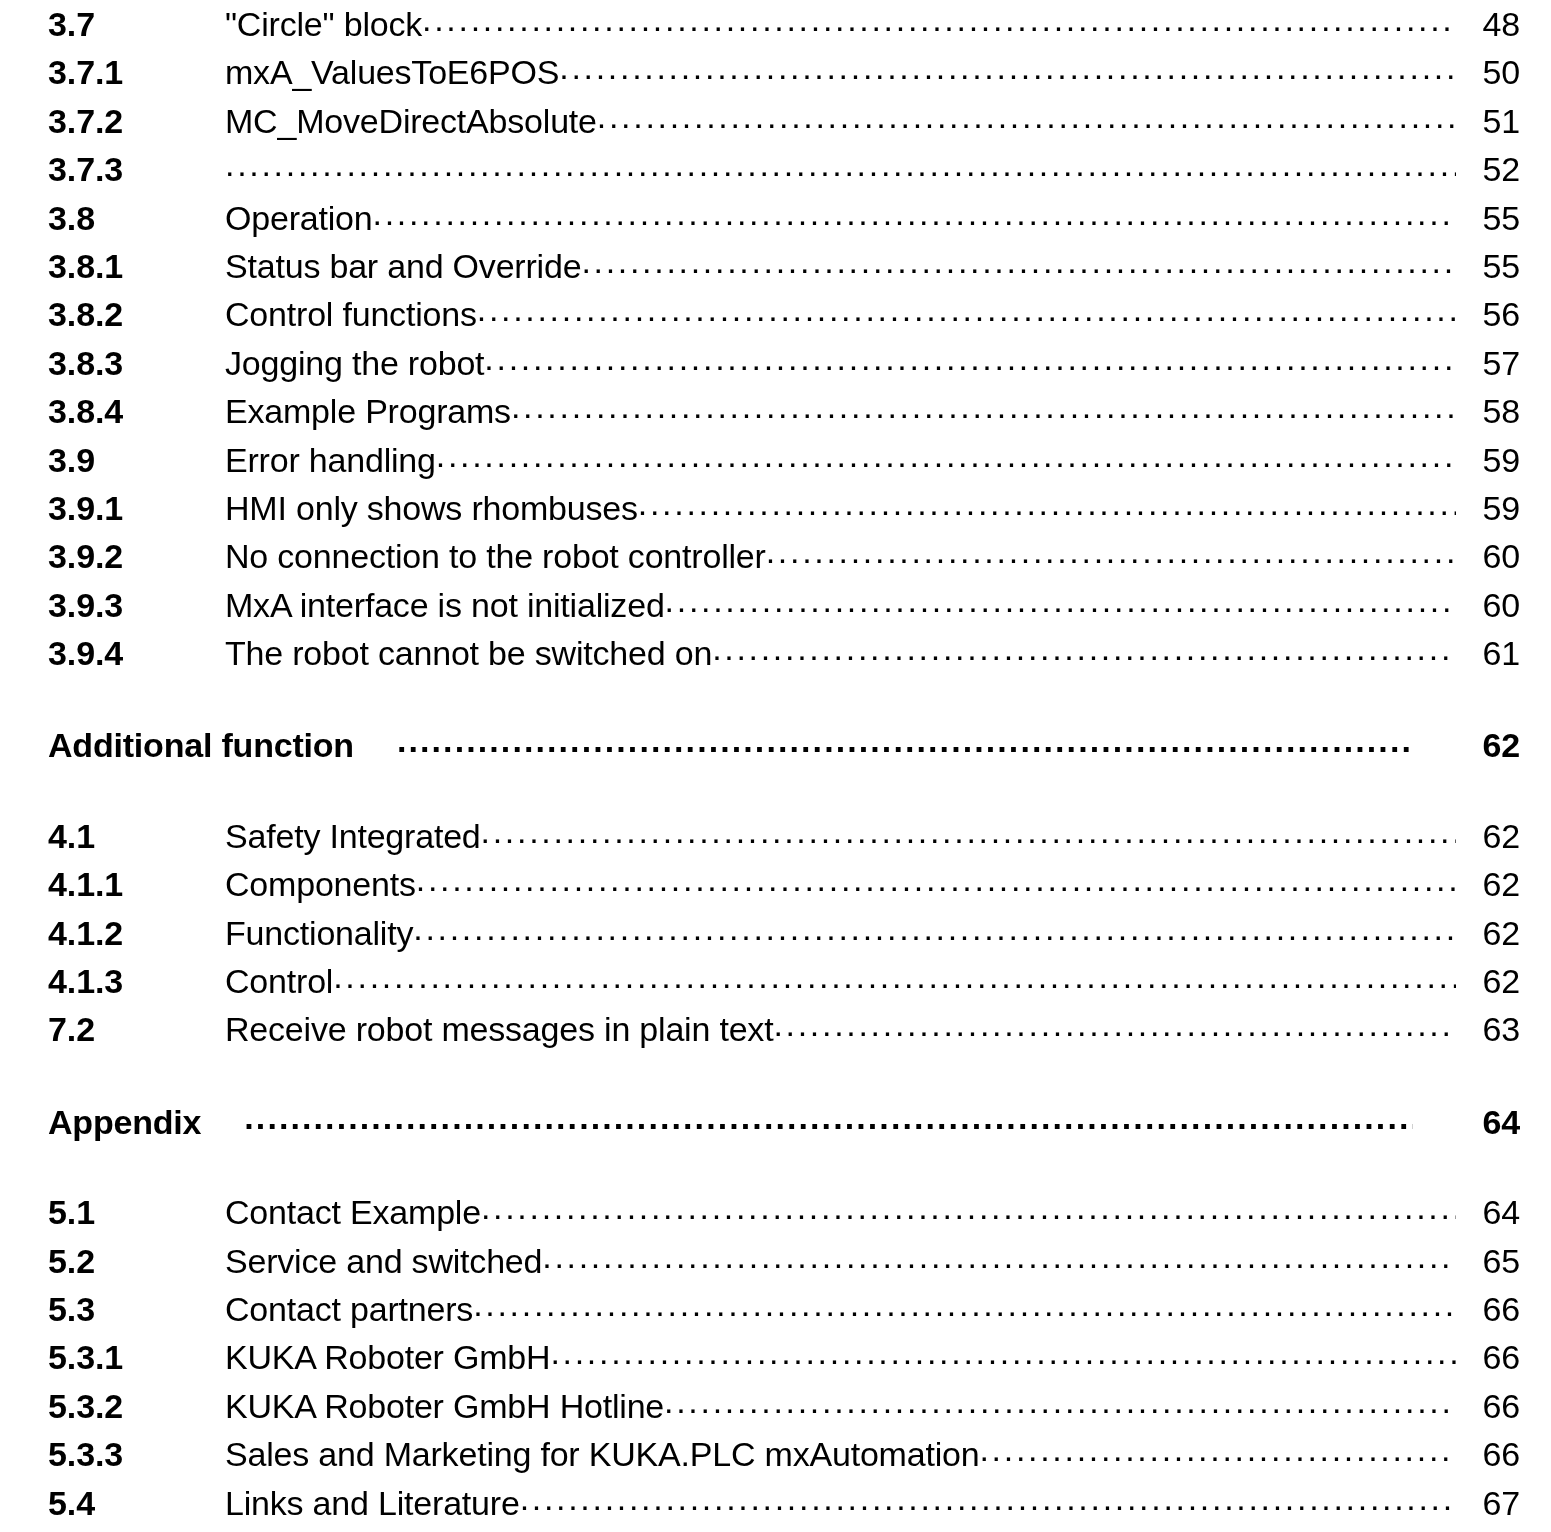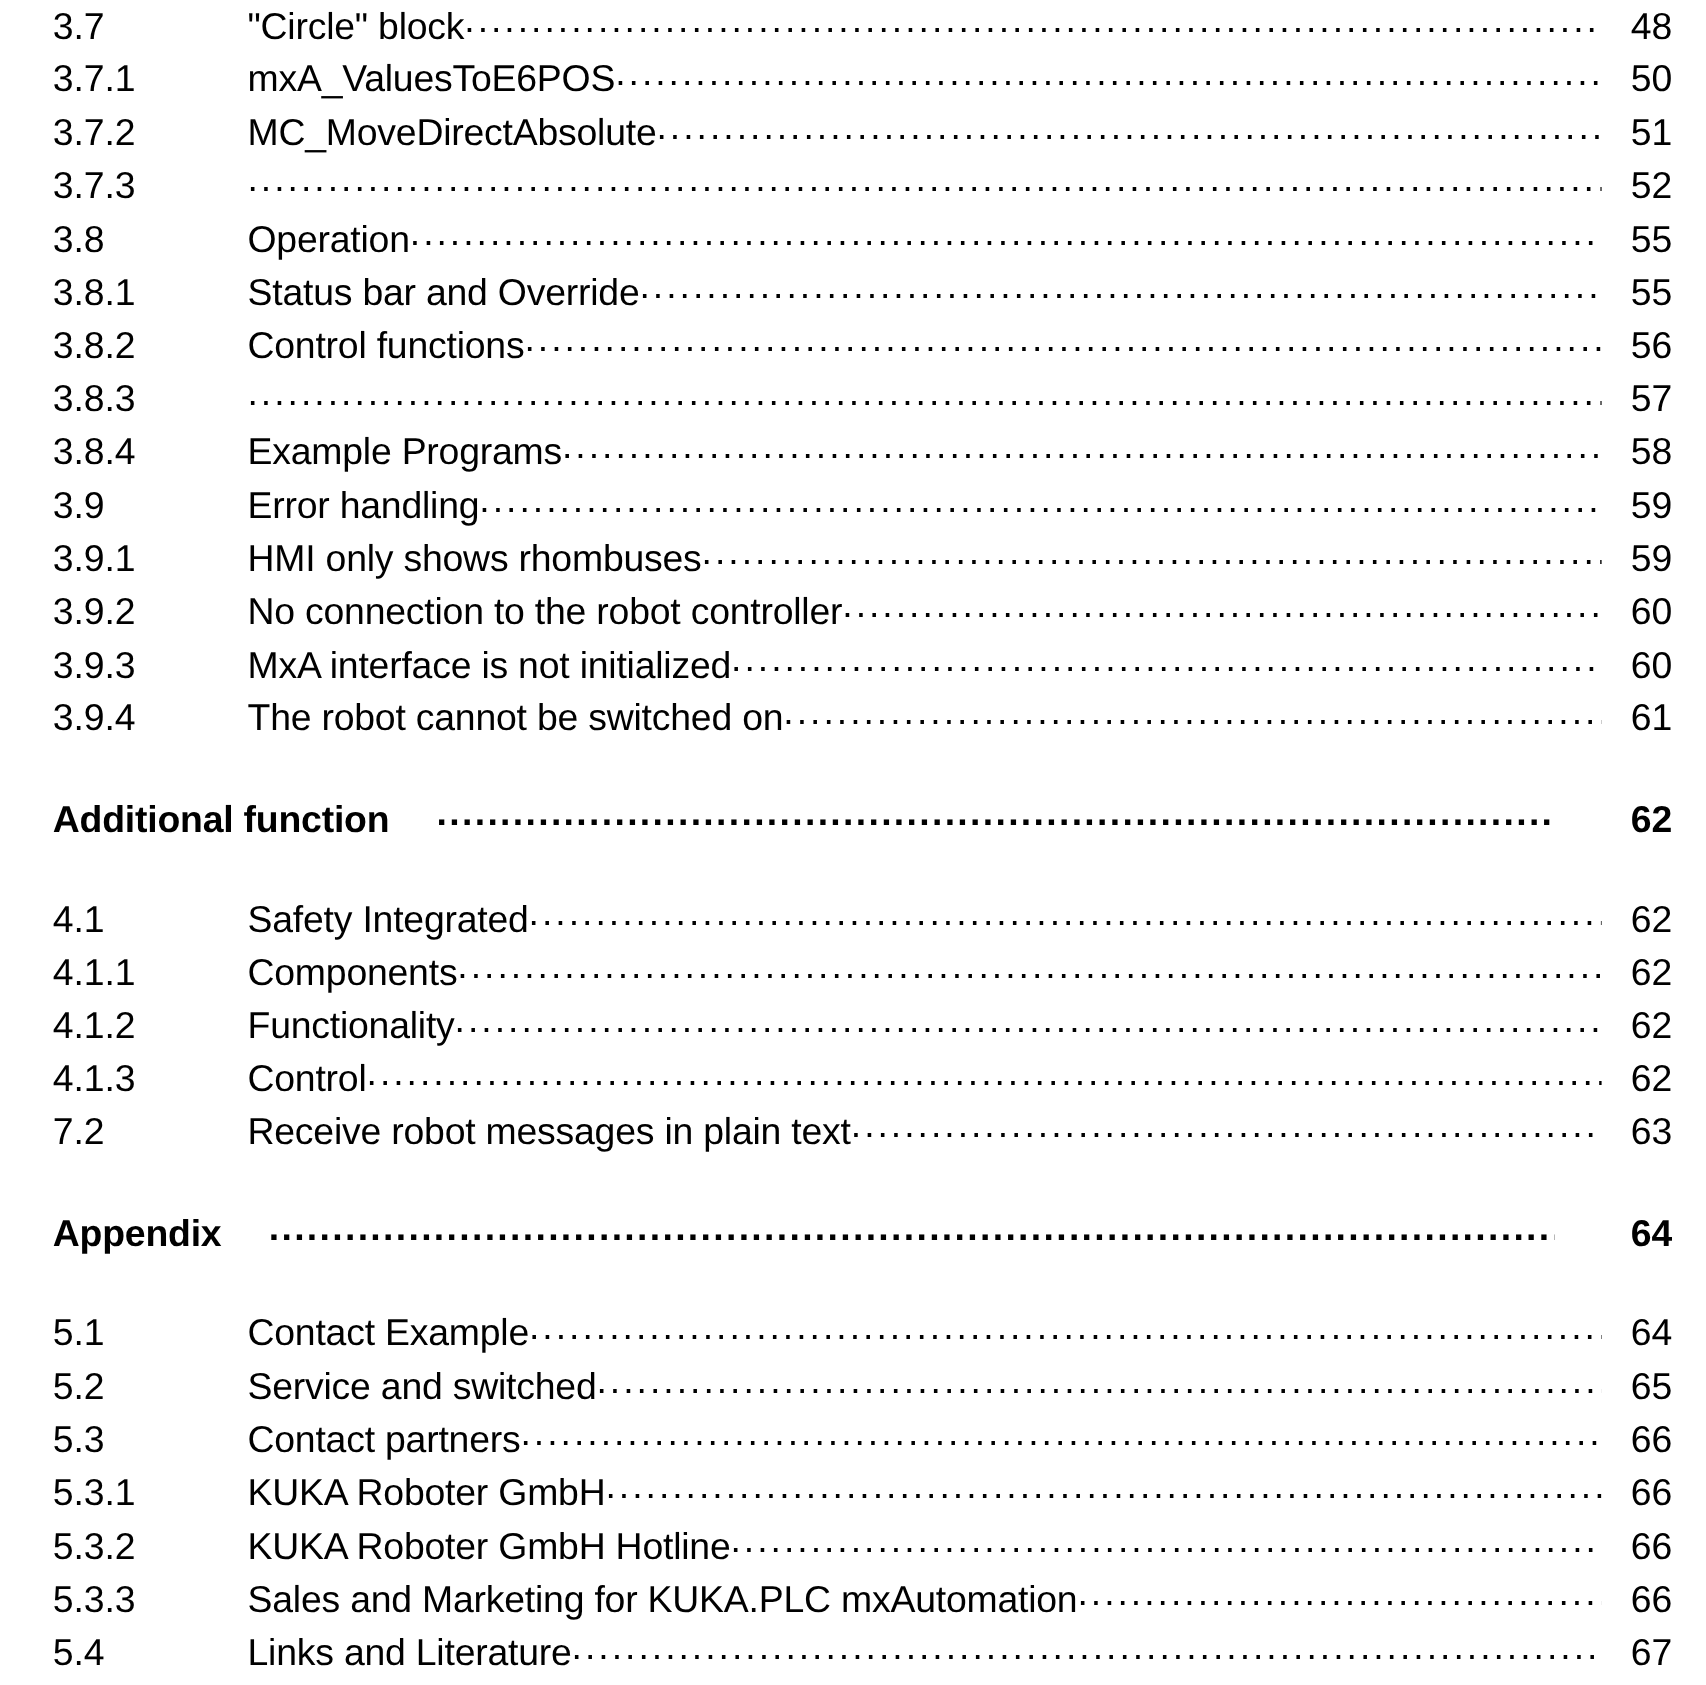--- a/index.html
+++ b/index.html
@@ -32,20 +32,21 @@
     line-height: 48.4px;
     height: 48.4px;
     white-space: nowrap;
     overflow: hidden;
   }
 
   .toc-num {
     flex: 0 0 auto;
     width: 177px;           
     letter-spacing: -0.1px;
+    font-weight: bold;
   }
 
   .toc-title {
     flex: 0 0 auto;
     letter-spacing: -0.2px;
   }
 
   
   .toc-dots {
     flex: 1 1 auto;
@@ -135,20 +136,21 @@
       <span class="toc-page">55</span>
     </div>
     <div class="toc-row">
       <span class="toc-num">3.8.2</span>
       <span class="toc-title">Control functions</span>
       <span class="toc-dots"></span>
       <span class="toc-page">56</span>
     </div>
     <div class="toc-row">
       <span class="toc-num">3.8.3</span>
+      <span class="toc-title">Jogging the robot</span>
       <span class="toc-dots"></span>
       <span class="toc-page">57</span>
     </div>
     <div class="toc-row">
       <span class="toc-num">3.8.4</span>
       <span class="toc-title">Example Programs</span>
       <span class="toc-dots"></span>
       <span class="toc-page">58</span>
     </div>
     <div class="toc-row">

